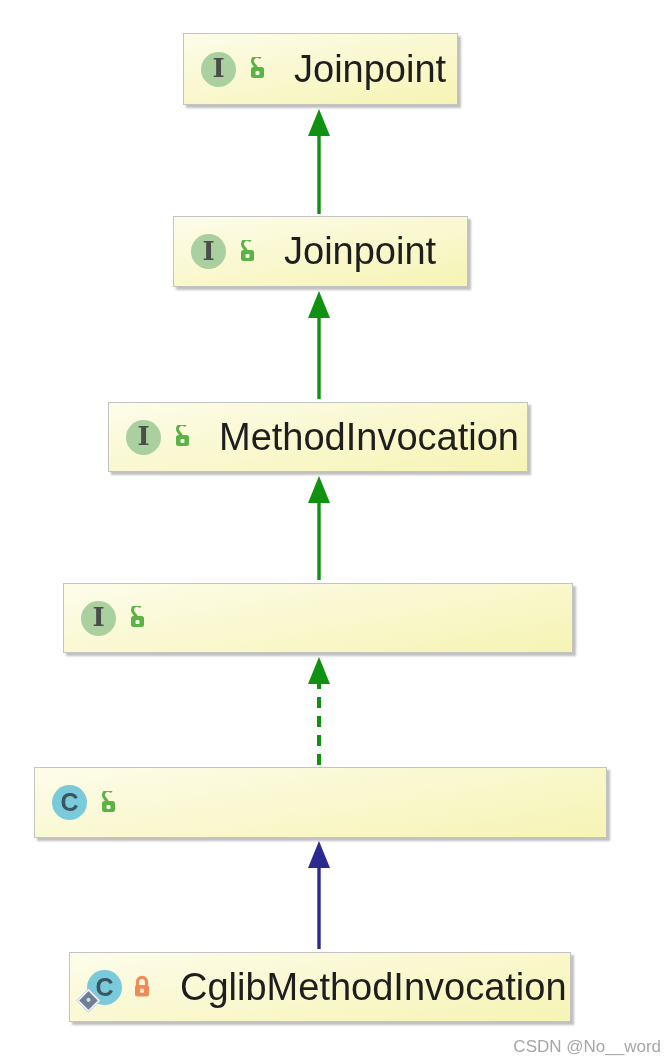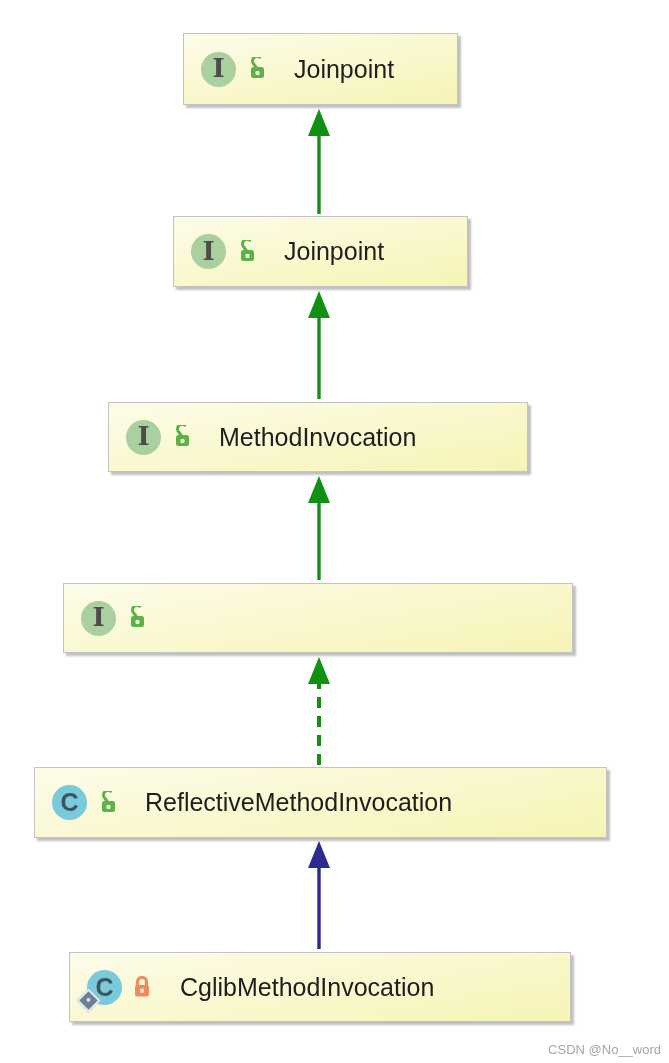--- a/index.html
+++ b/index.html
@@ -79,30 +79,30 @@
   }
   .lock {
     width: 20px; height: 24px;
     flex: 0 0 20px;
     margin-right: 28px;
     display: flex;
     align-items: center;
     justify-content: center;
   }
   .node-label {
-    font-size: 25px;
+    font-size: 38px;
     color: var(--label-color, #1e1e1e);
     white-space: nowrap;
     letter-spacing: 0px;
   }
   .watermark {
     position: absolute;
     right: 8px;
     bottom: 6px;
-    font-size: 13px;
+    font-size: 17px;
     color: var(--watermark-color, #a6a6a6);
     text-align: center;
   }
 </style>
 </head>
 <body>
 
 <div id="stage">
 
   <svg class="edges" viewBox="0 0 669 1063">
@@ -192,21 +192,20 @@
     <span class="kind-icon class">
         <i>C</i>
       </span>
     <span class="lock">
       <svg width="20" height="24" viewBox="0 0 20 24">
         <path d="M10,10 V6.2 a4.6,4.6 0 0 1 9,-1.6" fill="none" stroke="var(--public-lock,#5db246)" stroke-width="3" stroke-linecap="round" transform="rotate(-38 10 10)"></path>
         <rect x="5" y="10" width="13" height="11" rx="2.5" fill="var(--public-lock,#5db246)"></rect>
         <rect x="9.5" y="14" width="4" height="4" rx="1" fill="#eef6e8"></rect>
       </svg>
     </span>
-    <span class="node-label">ReflectiveMethodInvocation</span>
   </div>
 
   <div class="node" style="left:69px; top:952px; width:502px; height:70px;">
     <span class="kind-icon class">
       <i>C</i>
       <span class="static-diamond"></span>
     </span>
     <span class="lock">
       <svg width="20" height="24" viewBox="0 0 20 24">
         <path d="M5.5,11 V6.8 a4.5,4.5 0 0 1 9,0 V11" fill="none" stroke="var(--package-lock,#f08a58)" stroke-width="3.2" stroke-linecap="round"></path>

